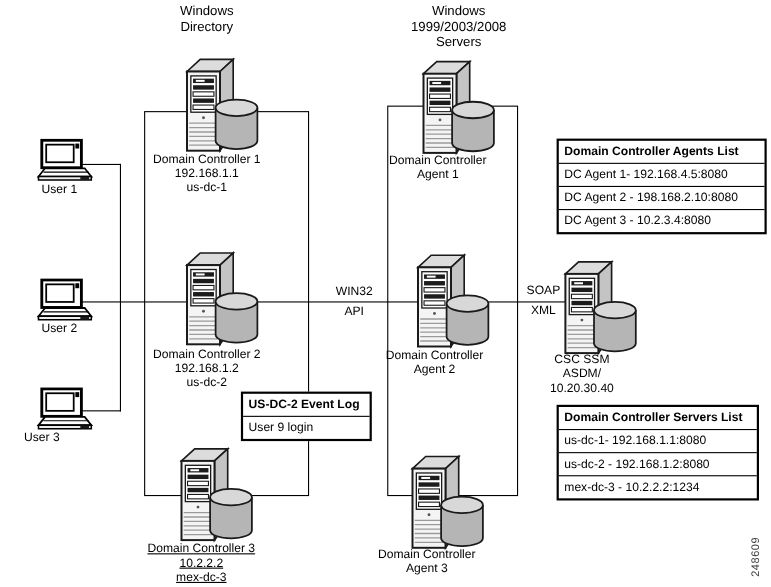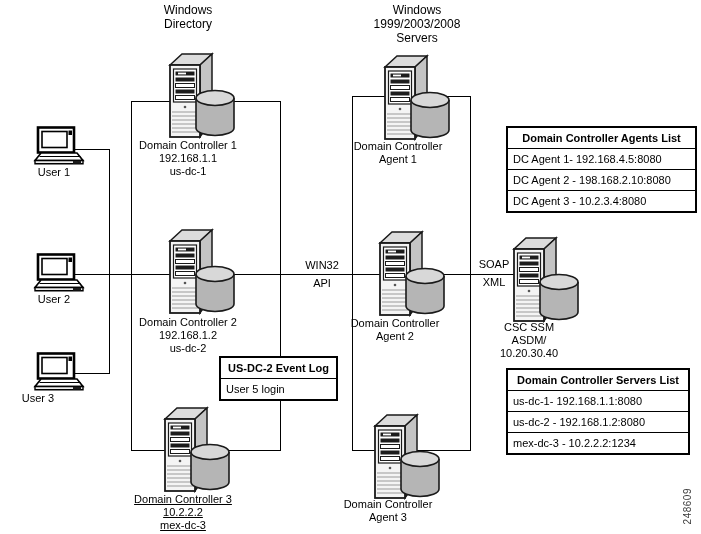--- a/index.html
+++ b/index.html
@@ -5,21 +5,21 @@
   html,body{margin:0;padding:0;background:#fff;}
   #diagram{position:relative;width:701px;height:534px;background:#fff;overflow:hidden;
            font-family:"Liberation Sans",sans-serif;font-size:11px;color:#000;}
   .hline{position:absolute;height:1px;background:#000;z-index:1;}
   .vline{position:absolute;width:1px;background:#000;z-index:1;}
   .rect{position:absolute;border:1px solid #000;z-index:1;background:transparent;}
   .icon{position:absolute;z-index:2;}
   .lbl{position:absolute;text-align:center;line-height:13px;z-index:2;white-space:nowrap;}
   .title{position:absolute;text-align:center;line-height:14px;font-size:12px;z-index:2;}
   .tbox{position:absolute;background:#fff;border:2px solid #000;z-index:3;}
-  .tbox .hdr{font-weight:bold;padding:4px 5px;border-bottom:1px solid #000;white-space:nowrap;text-align:center;}
+  .tbox .hdr{font-weight:bold;padding:4px 5px;border-bottom:1px solid #000;white-space:nowrap;}
   .tbox .row{padding:4px 5px;border-bottom:1px solid #000;white-space:nowrap;}
   .tbox .row:last-child{border-bottom:none;}
   .fignum{position:absolute;left:682px;top:488px;writing-mode:vertical-rl;transform:rotate(180deg);
           font-size:10px;color:#3c3c3c;letter-spacing:.5px;z-index:2;}
 </style>
 </head>
 <body>
 
 <div id="diagram">
 
@@ -146,21 +146,21 @@
     <div>10.20.30.40</div>
   </div>
 
   <div class="lbl" style="left:292px;top:259px;width:60px;">WIN32</div>
   <div class="lbl" style="left:292px;top:277px;width:60px;">API</div>
   <div class="lbl" style="left:464px;top:258px;width:60px;">SOAP</div>
   <div class="lbl" style="left:464px;top:276px;width:60px;">XML</div>
 
   <div class="tbox" style="left:219px;top:356px;width:115px;">
     <div class="hdr">US-DC-2 Event Log</div>
-    <div class="row">User 5 login</div>
+    <div class="row">User 9 login</div>
   </div>
 
   <div class="tbox" style="left:506px;top:126px;width:187px;">
     <div class="hdr">Domain Controller Agents List</div>
     <div class="row">DC Agent 1- 192.168.4.5:8080</div>
     <div class="row">DC Agent 2 - 198.168.2.10:8080</div>
     <div class="row">DC Agent 3 - 10.2.3.4:8080</div>
   </div>
 
   <div class="tbox" style="left:506px;top:368px;width:180px;">

